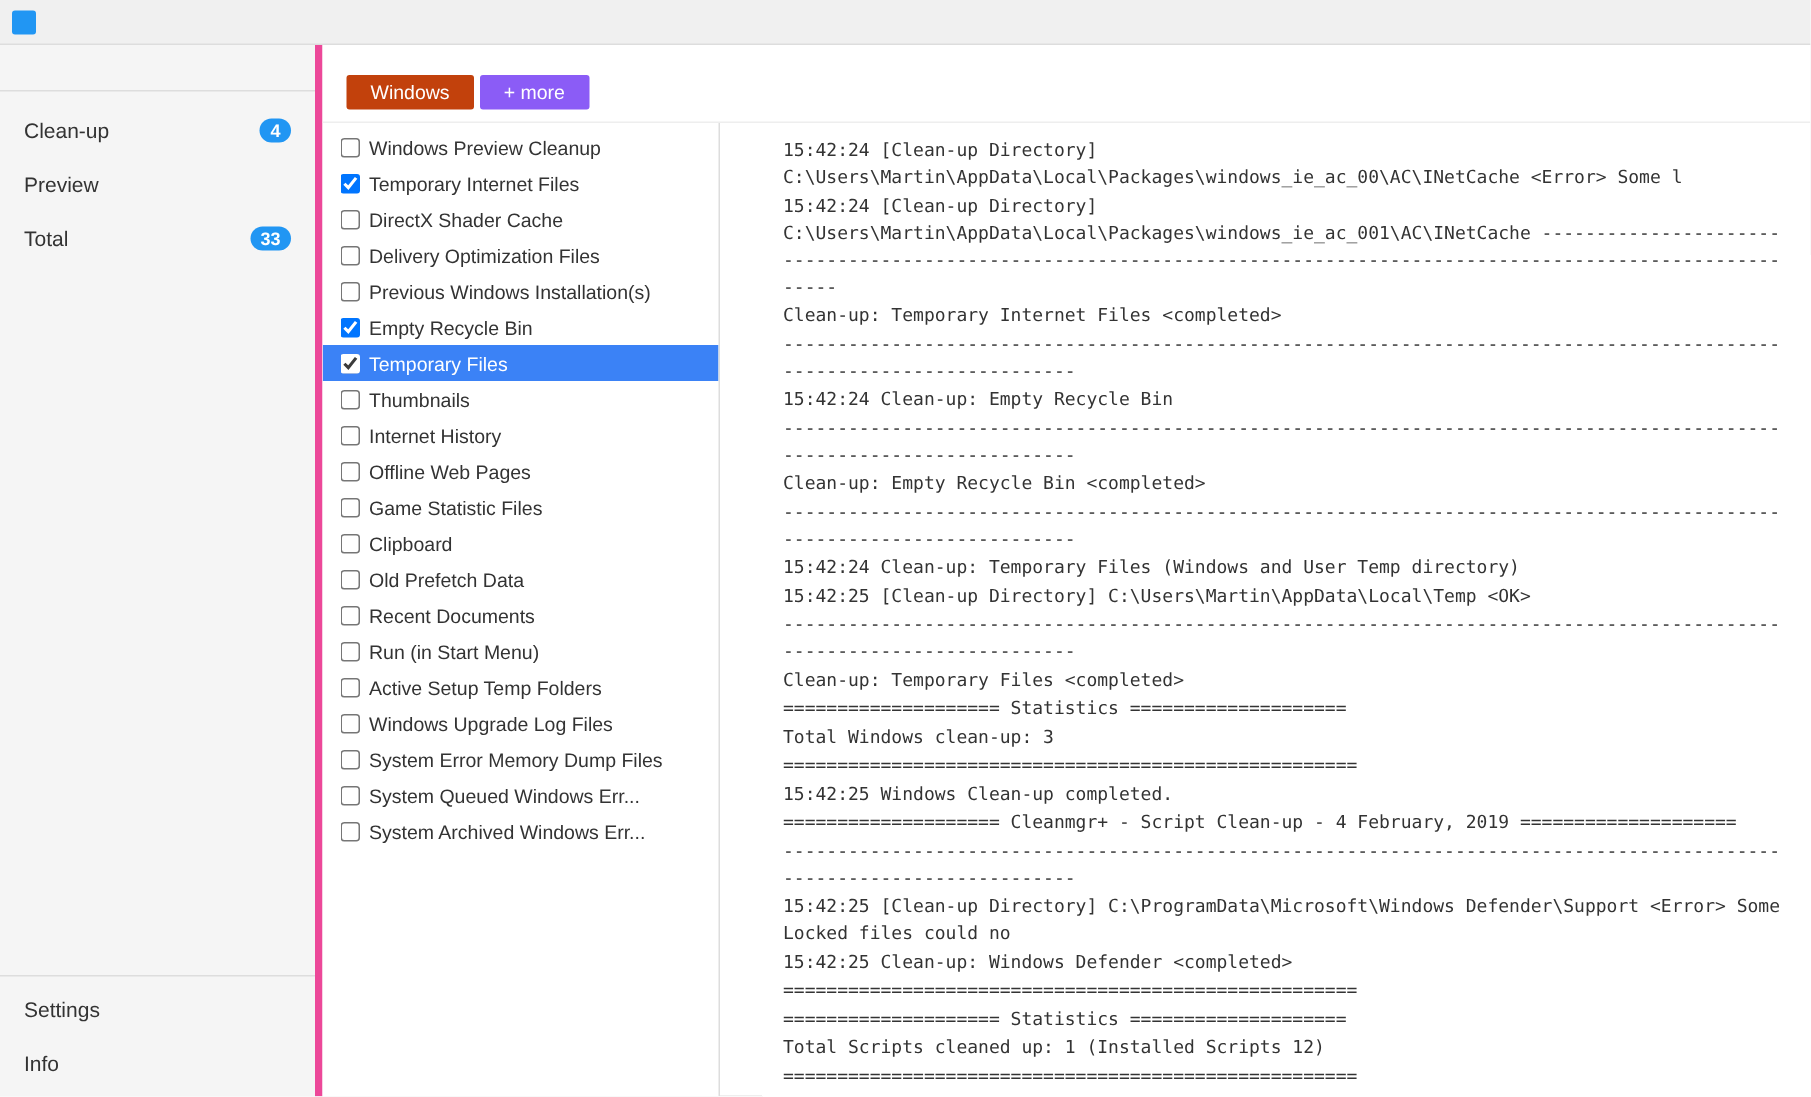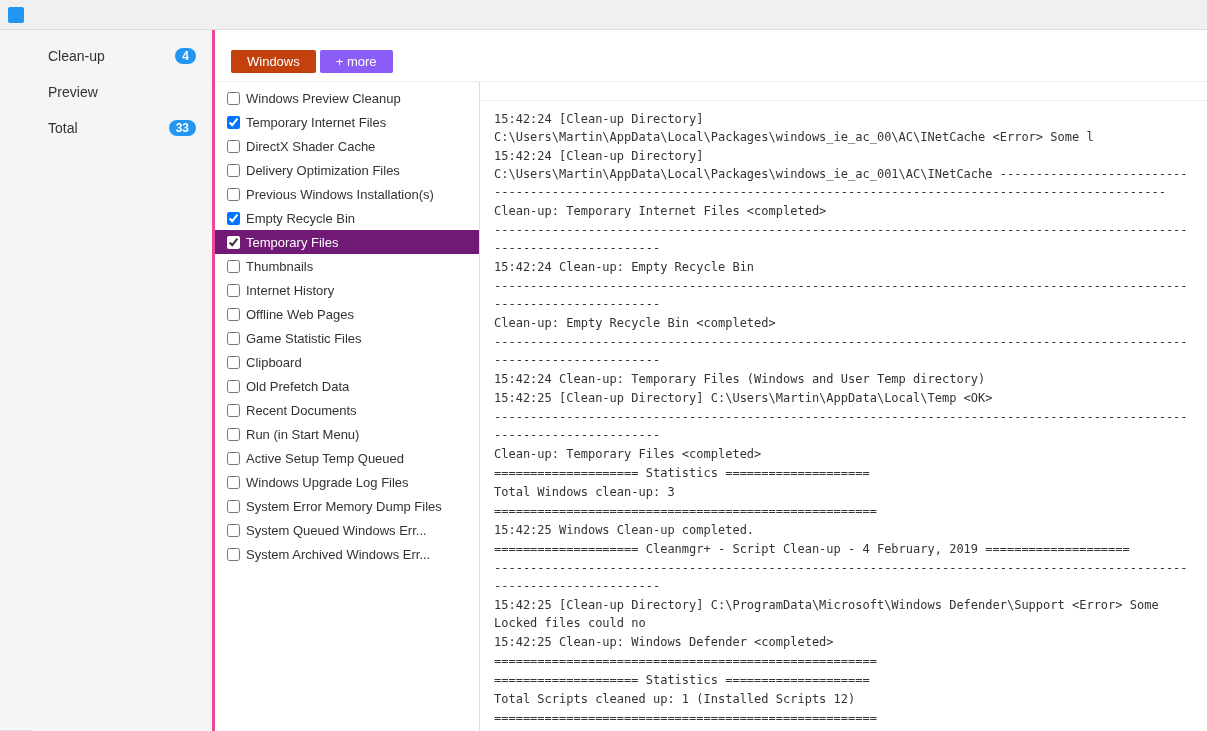--- a/index.html
+++ b/index.html
@@ -63,22 +63,23 @@
       display: flex;
       flex: 1;
       overflow: hidden;
       background: white;
     }
 
     
     .sidebar {
       width: 215px;
       background: #f5f5f5;
-      border-right: 3px solid #ec4899;
-      display: flex;
+      border-right: 5px solid #ec4899;
+      display: flex;
+      flex-direction: column;
       flex-shrink: 0;
     }
     .app-header {
       padding: 16px 16px 12px;
       border-bottom: 1px solid #ddd;
     }
     .app-name {
       font-size: 18px;
       font-weight: 600;
       color: #333;
@@ -171,36 +172,36 @@
     .checklist-item {
       display: flex;
       align-items: center;
       padding: 4px 12px;
       cursor: pointer;
       font-size: 13px;
       color: #333;
       min-height: 24px;
     }
     .checklist-item.selected {
-      background: #701a75;
+      background: #3b82f6;
       color: white;
     }
     .checklist-item input[type="checkbox"] {
       margin-right: 6px;
       flex-shrink: 0;
     }
     .checklist-item.selected input[type="checkbox"] {
       accent-color: white;
     }
 
     
     .log-panel {
       flex: 1;
       display: flex;
-      flex-direction: column;
+      flex-direction: row;
       overflow: hidden;
       padding: 0;
     }
     .log-header {
       padding: 10px 14px 8px;
       font-size: 14px;
       font-weight: 500;
       color: #333;
       border-bottom: 1px solid #eee;
       flex-shrink: 0;
@@ -252,20 +253,29 @@
           <span class="nav-badge">4</span>
         </div>
         <div class="nav-item">
           <span>Preview</span>
         </div>
         <div class="nav-item">
           <span>Total</span>
           <span class="nav-badge">33</span>
         </div>
       </div>
+    <div class="nav-bottom">
+
+    <div class="nav-item">
+          <span>Settings</span>
+        </div>
+        <div class="nav-item">
+          <span>Info</span>
+        </div>
+      </div>
   </div>
 
   <div class="content">
     <div class="content-header">
       <div class="content-title"></div>
       <div class="tab-bar">
 
       <button class="tab-btn active">Windows</button>
           <button class="tab-btn secondary">+ more</button>
         </div>
@@ -330,21 +340,21 @@
           <div class="checklist-item">
             <input type="checkbox" style="">
             <span>Recent Documents</span>
           </div>
           <div class="checklist-item">
             <input type="checkbox" style="">
             <span>Run (in Start Menu)</span>
           </div>
           <div class="checklist-item">
             <input type="checkbox" style="">
-            <span>Active Setup Temp Queued</span>
+            <span>Active Setup Temp Folders</span>
           </div>
           <div class="checklist-item">
             <input type="checkbox" style="">
             <span>Windows Upgrade Log Files</span>
           </div>
           <div class="checklist-item">
             <input type="checkbox" style="">
             <span>System Error Memory Dump Files</span>
           </div>
           <div class="checklist-item">

